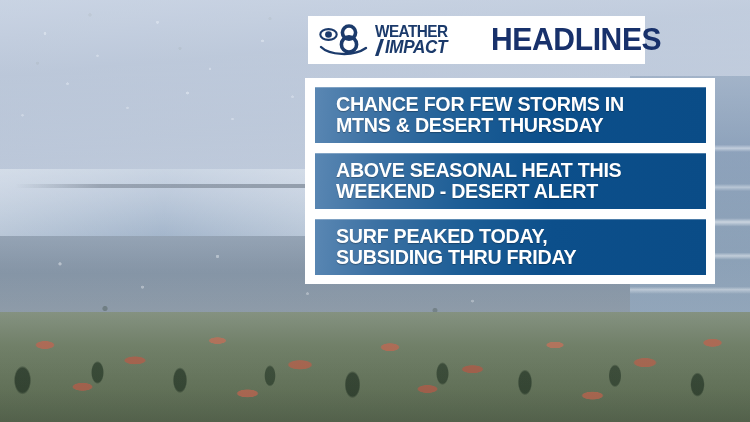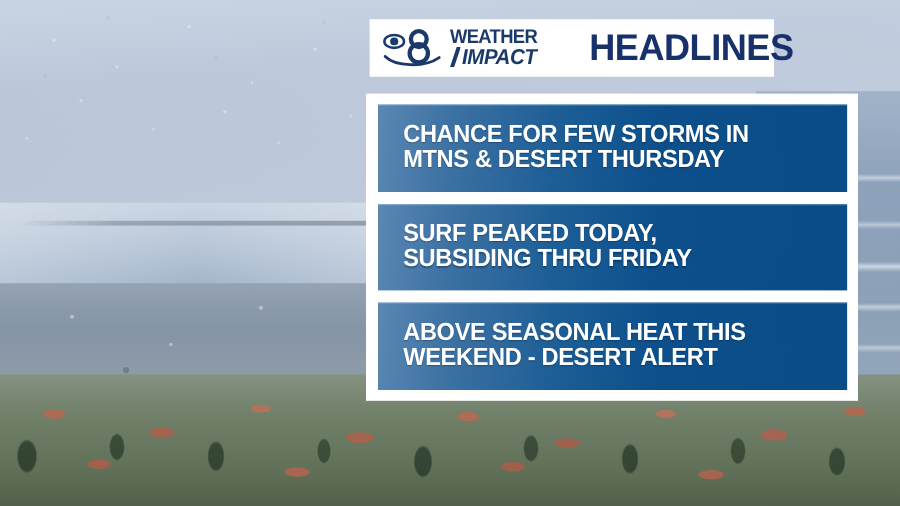--- a/index.html
+++ b/index.html
@@ -231,21 +231,21 @@
     transform-origin: left center;
     white-space: nowrap;
   }
 
   
   .headline-panel {
     position: absolute;
     left: 305px;
     top: 78px;
     width: 410px;
-    height: 256px;
+    height: 206px;
     background: #ffffff;
     box-sizing: border-box;
     padding: 9px 9px 9px 10px;
     display: flex;
     flex-direction: column;
     gap: 10px;
   }
 
   .headline-box {
     flex: 1;
@@ -313,23 +313,23 @@
   </div>
 
   <div class="headline-panel">
 
     <div class="headline-box">
       <div class="headline-text">CHANCE FOR FEW STORMS IN
 MTNS &amp; DESERT THURSDAY</div>
     </div>
 
     <div class="headline-box">
+      <div class="headline-text">ABOVE SEASONAL HEAT THIS
+WEEKEND - DESERT ALERT</div>
+    </div>
+
+    <div class="headline-box">
       <div class="headline-text">SURF PEAKED TODAY,
 SUBSIDING THRU FRIDAY</div>
     </div>
-
-    <div class="headline-box">
-      <div class="headline-text">ABOVE SEASONAL HEAT THIS
-WEEKEND - DESERT ALERT</div>
-    </div>
   </div>
 
 </div>
 
 </body></html>

